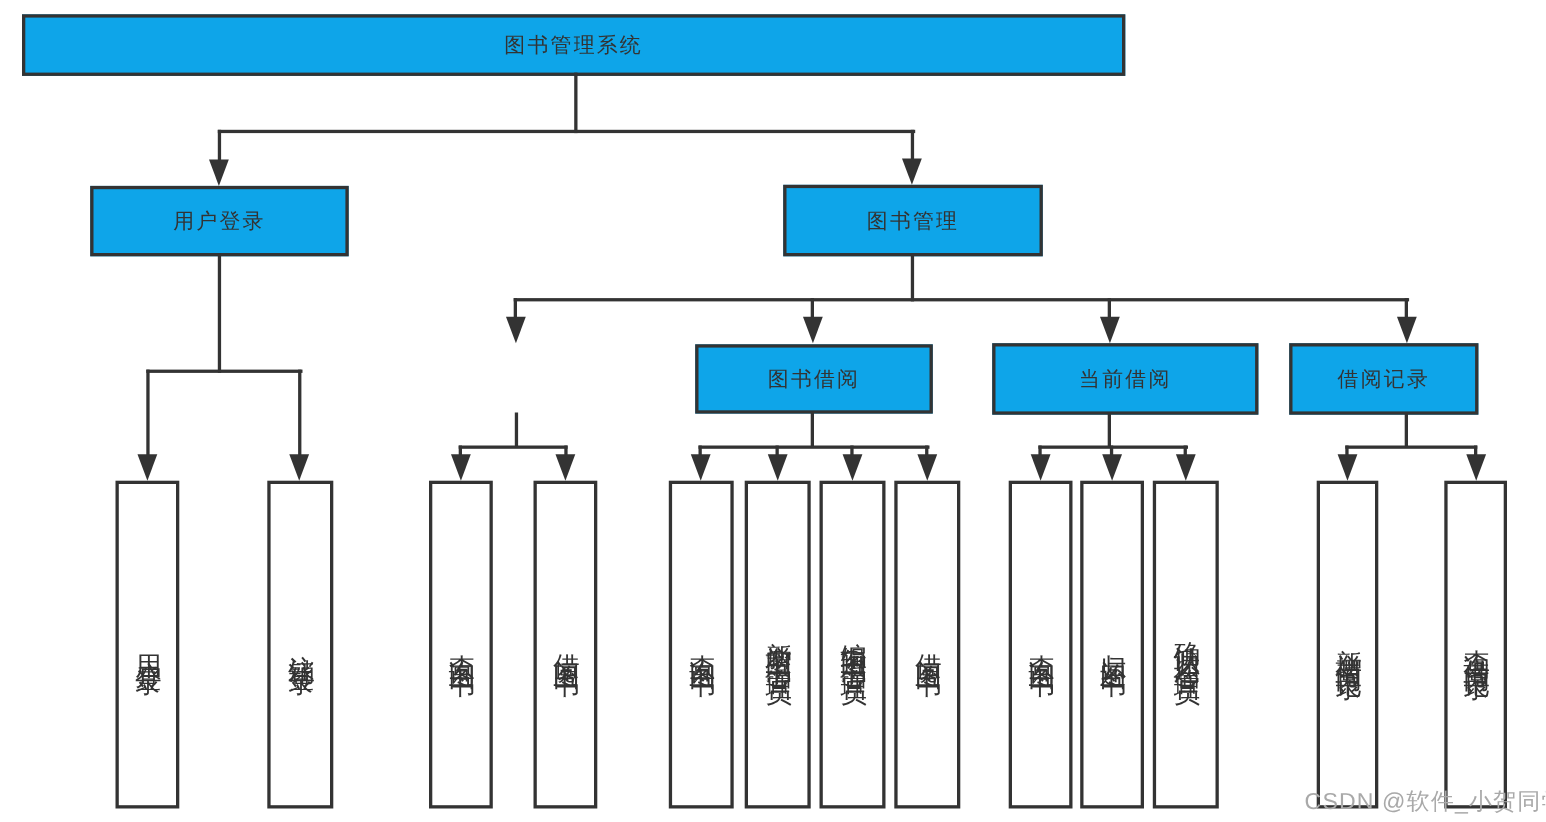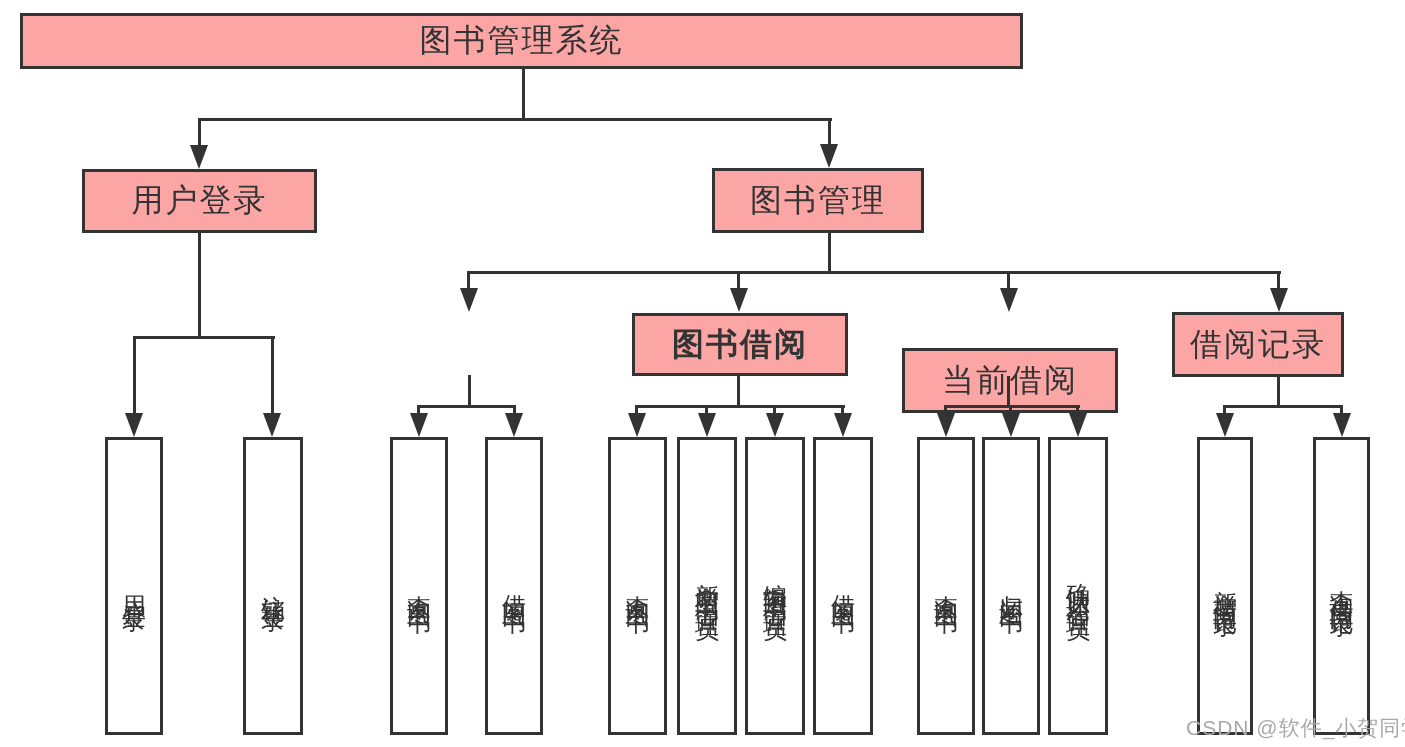--- a/index.html
+++ b/index.html
@@ -1,23 +1,23 @@
 <!DOCTYPE html>
 <html><head>
 <meta charset="utf-8">
 <style>
   html,body{margin:0;padding:0;background:#ffffff;}
   .canvas{
     position:relative;width:1405px;height:747px;background:#ffffff;overflow:hidden;
     font-family:"Liberation Sans",sans-serif;color:#333;
   }
   .box{
-    position:absolute;box-sizing:border-box;border:3px solid #333;background:#fca5a5;
+    position:absolute;box-sizing:border-box;border:3px solid #333;background:#0ea5e9;
     display:flex;align-items:center;justify-content:center;
-    font-size:32px;letter-spacing:2px;color:#333;
+    font-size:19px;letter-spacing:2px;color:#333;
   }
   .leaf{
     position:absolute;box-sizing:border-box;border:3px solid #333;background:#fff;
     top:437px;height:298px;
     display:flex;align-items:center;justify-content:center;
     font-size:24px;color:#333;
   }
   .leaf .vtext{
     writing-mode:vertical-rl;text-orientation:mixed;letter-spacing:5px;line-height:1;
   }
@@ -39,30 +39,30 @@
 <div class="canvas">
 
   <div class="box" style="left:20px;top:13px;width:1003px;height:56px;">
     <span>图书管理系统</span>
   </div>
 
   <div class="box" style="left:82px;top:169px;width:235px;height:64px;">
     <span>用户登录</span>
   </div>
 
-  <div class="box" style="left:712px;top:168px;width:212px;height:65px;">
+  <div class="box" style="left:712px;top:168px;width:236px;height:65px;">
     <span>图书管理</span>
   </div>
 
 
-  <div class="box" style="left:632px;top:313px;width:216px;height:63px;font-weight:bold;">
+  <div class="box" style="left:632px;top:313px;width:216px;height:63px;">
     <span>图书借阅</span>
   </div>
 
-  <div class="box" style="left:902px;top:312px;width:216px;height:65px;margin-top:36px;">
+  <div class="box" style="left:902px;top:312px;width:242px;height:65px;">
     <span>当前借阅</span>
   </div>
 
   <div class="box" style="left:1172px;top:312px;width:172px;height:65px;">
     <span>借阅记录</span>
   </div>
 
   <div class="leaf" style="left:105px;width:58px;">
     <span class="vtext">用户登录</span>
   </div>

